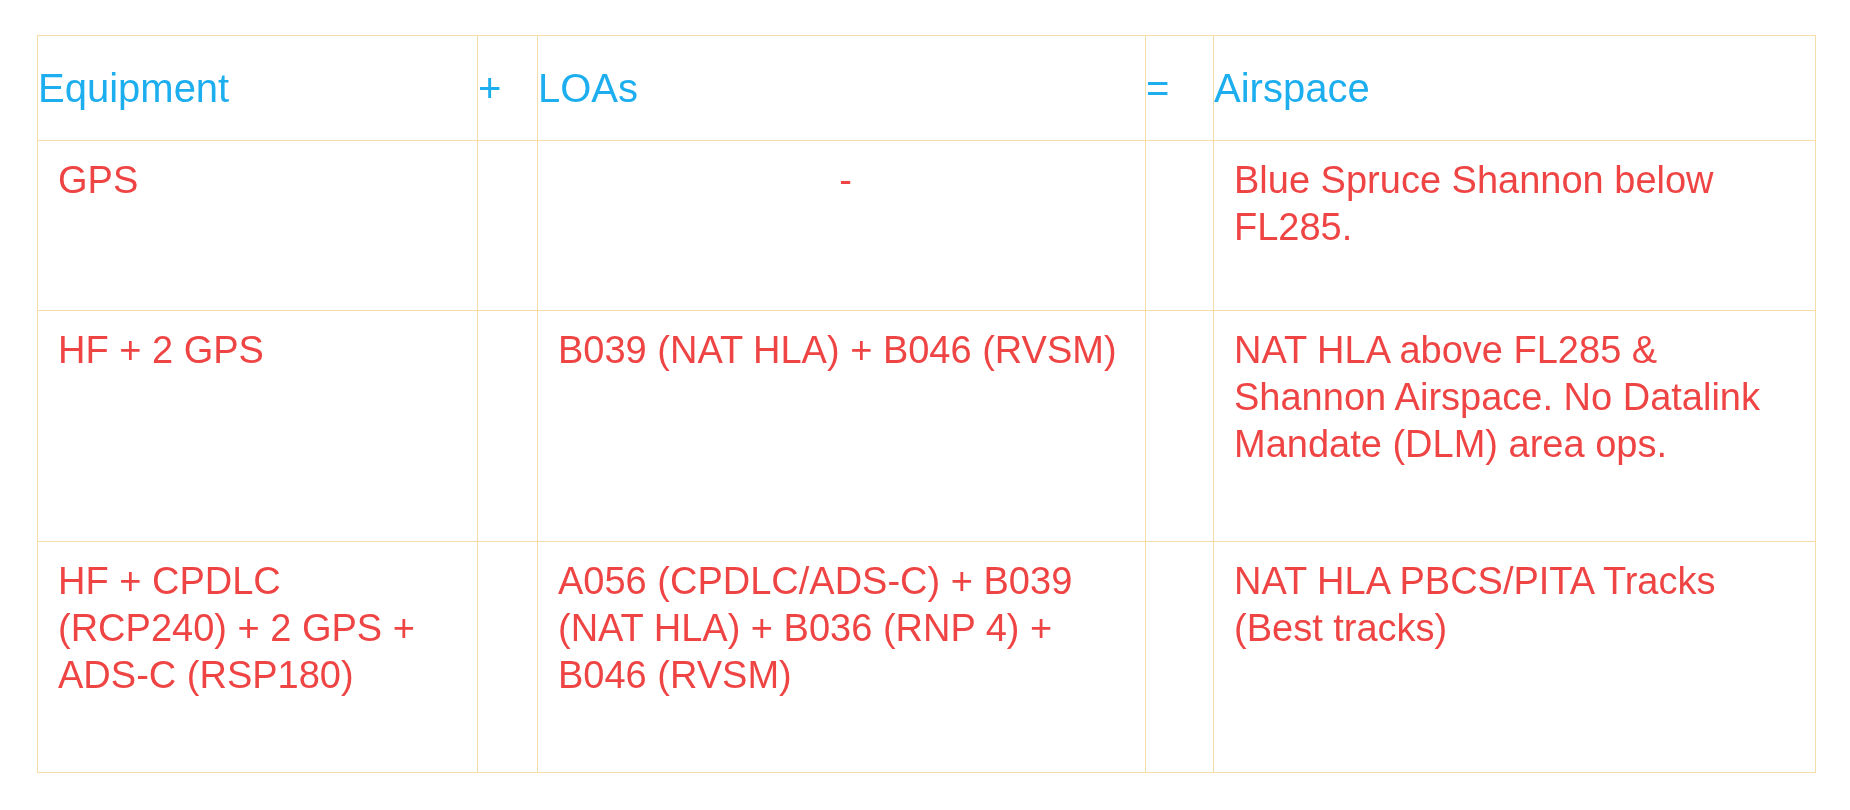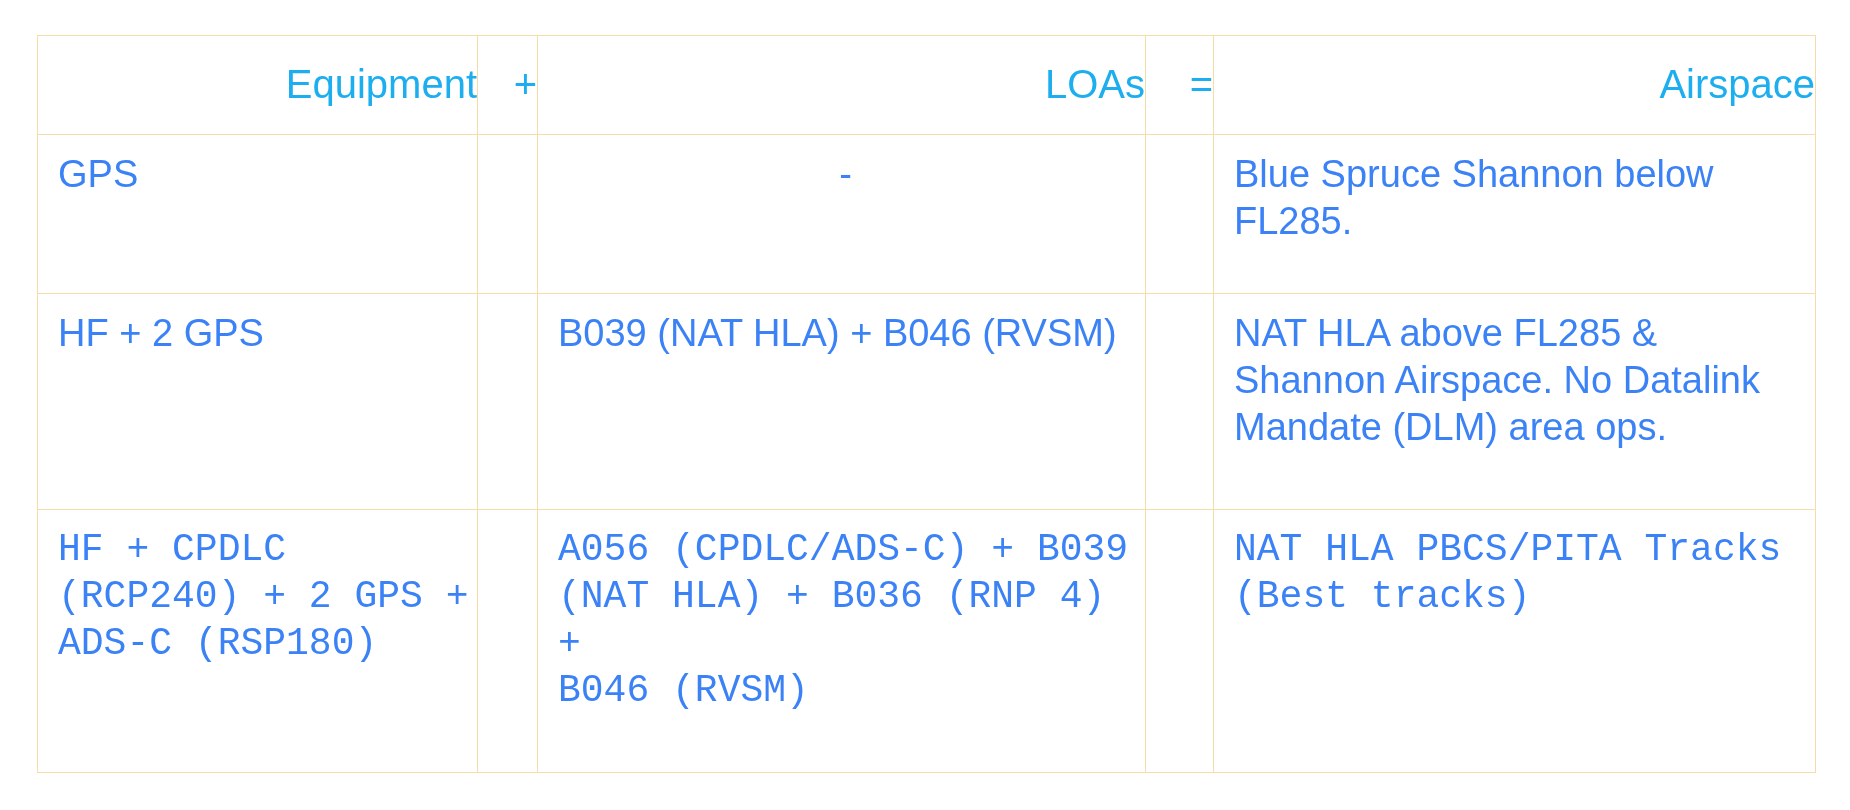--- a/index.html
+++ b/index.html
@@ -23,47 +23,47 @@
   .matrix-table td, .matrix-table th {
     border: 1px solid #f6dca6;
     box-sizing: border-box;
     overflow: hidden;
   }
   .matrix-table th {
     font-weight: normal;
     font-size: 40px;
     line-height: 47px;
     color: #1caeef;
-    text-align: right;
+    text-align: left;
     vertical-align: middle;
     padding: 0;
   }
   .matrix-table td {
     font-size: 38px;
     line-height: 47px;
-    color: #3b82f6;
+    color: #ef4444;
     text-align: left;
     vertical-align: top;
     padding: 16px 0 8px 20px;
     white-space: pre-line;
   }
   .matrix-table td.center {
     text-align: center;
     padding-left: 8px;
   }
   col.c-equipment { width: 440px; }
   col.c-plus      { width: 60px;  }
   col.c-loas      { width: 608px; }
   col.c-equals    { width: 68px;  }
   col.c-airspace  { width: 602px; }
   tr.r-header { height: 80px;  }
   tr.r-0      { height: 129px; }
   tr.r-1      { height: 176px; }
   tr.r-2      { height: 177px; }
-  tr.r-3      { height: 176px; font-family: Liberation Mono, monospace; }
+  tr.r-3      { height: 176px; }
 </style>
 </head>
 <body>
 
 <table class="matrix-table">
   <colgroup>
     <col class="c-equipment">
     <col class="c-plus">
     <col class="c-loas">
     <col class="c-equals">

